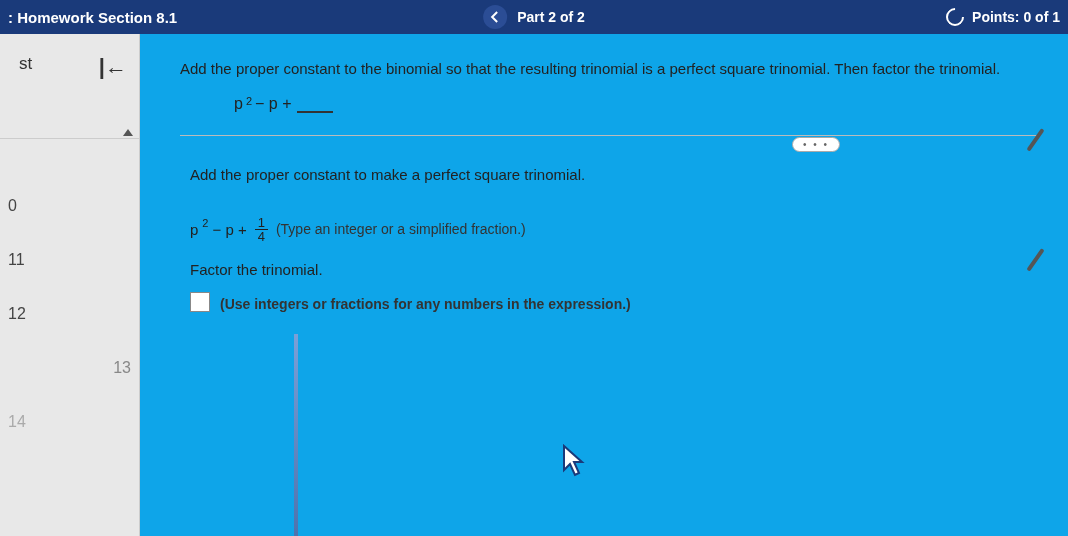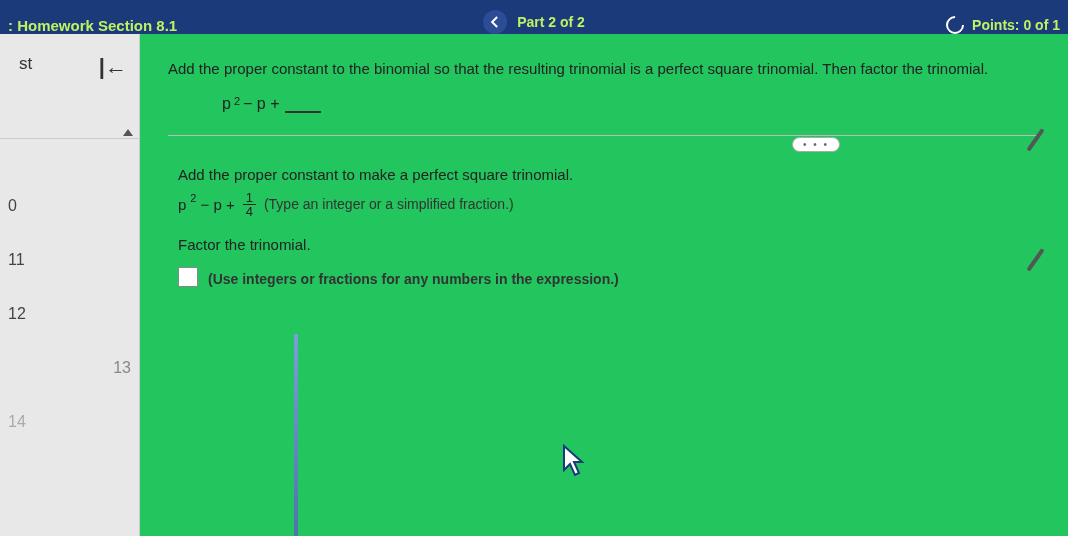--- a/index.html
+++ b/index.html
@@ -6,24 +6,24 @@
     body {
       font-family: Arial, Helvetica, sans-serif;
       background: #f0f0f0;
       width: 1068px;
       height: 536px;
       overflow: hidden;
       position: relative;
     }
     .header {
       background: #1a3a7a;
-      color: #bef264;
+      color: #ffffff;
       height: 34px;
       display: flex;
-      align-items: flex-end;
+      align-items: center;
       padding: 0 8px;
       position: relative;
     }
     .header-title {
       font-size: 15px;
       font-weight: bold;
     }
     .header-center {
       position: absolute;
       left: 50%;
@@ -100,23 +100,23 @@
     .sidebar-item {
       padding: 18px 8px;
       font-size: 16px;
       color: #444;
       cursor: pointer;
     }
     .sidebar-item.dim { color: #888; text-align: right; }
     .sidebar-item.dimmer { color: #aaa; }
     .content {
       flex: 1;
-      background: #22c55e;
-      position: relative;
-      padding: 24px 28px 0 28px;
+      background: #0ea5e9;
+      position: relative;
+      padding: 24px 28px 0 40px;
     }
     .instr { font-size: 15px; color: #222; line-height: 1.5; }
     .expr {
       font-size: 16px;
       color: #222;
       margin: 14px 0 0 54px;
       display: flex;
       align-items: flex-end;
       gap: 3px;
     }
@@ -140,21 +140,21 @@
       background: #fff;
       border: 1px solid #aaa;
       border-radius: 10px;
       padding: 1px 10px;
       font-size: 10px;
       color: #666;
       letter-spacing: 2px;
       cursor: pointer;
     }
     .section2 { margin: 30px 0 0 10px; }
-    .sub-instr { font-size: 15px; color: #222; margin-bottom: 8px; }
+    .sub-instr { font-size: 15px; color: #222; margin-bottom: 33px; }
     .expr2 {
       font-size: 15px; color: #222;
       display: flex; align-items: center; gap: 4px;
       margin-bottom: 18px;
     }
     .frac {
       display: inline-flex;
       flex-direction: column;
       align-items: center;
       font-size: 13px;

